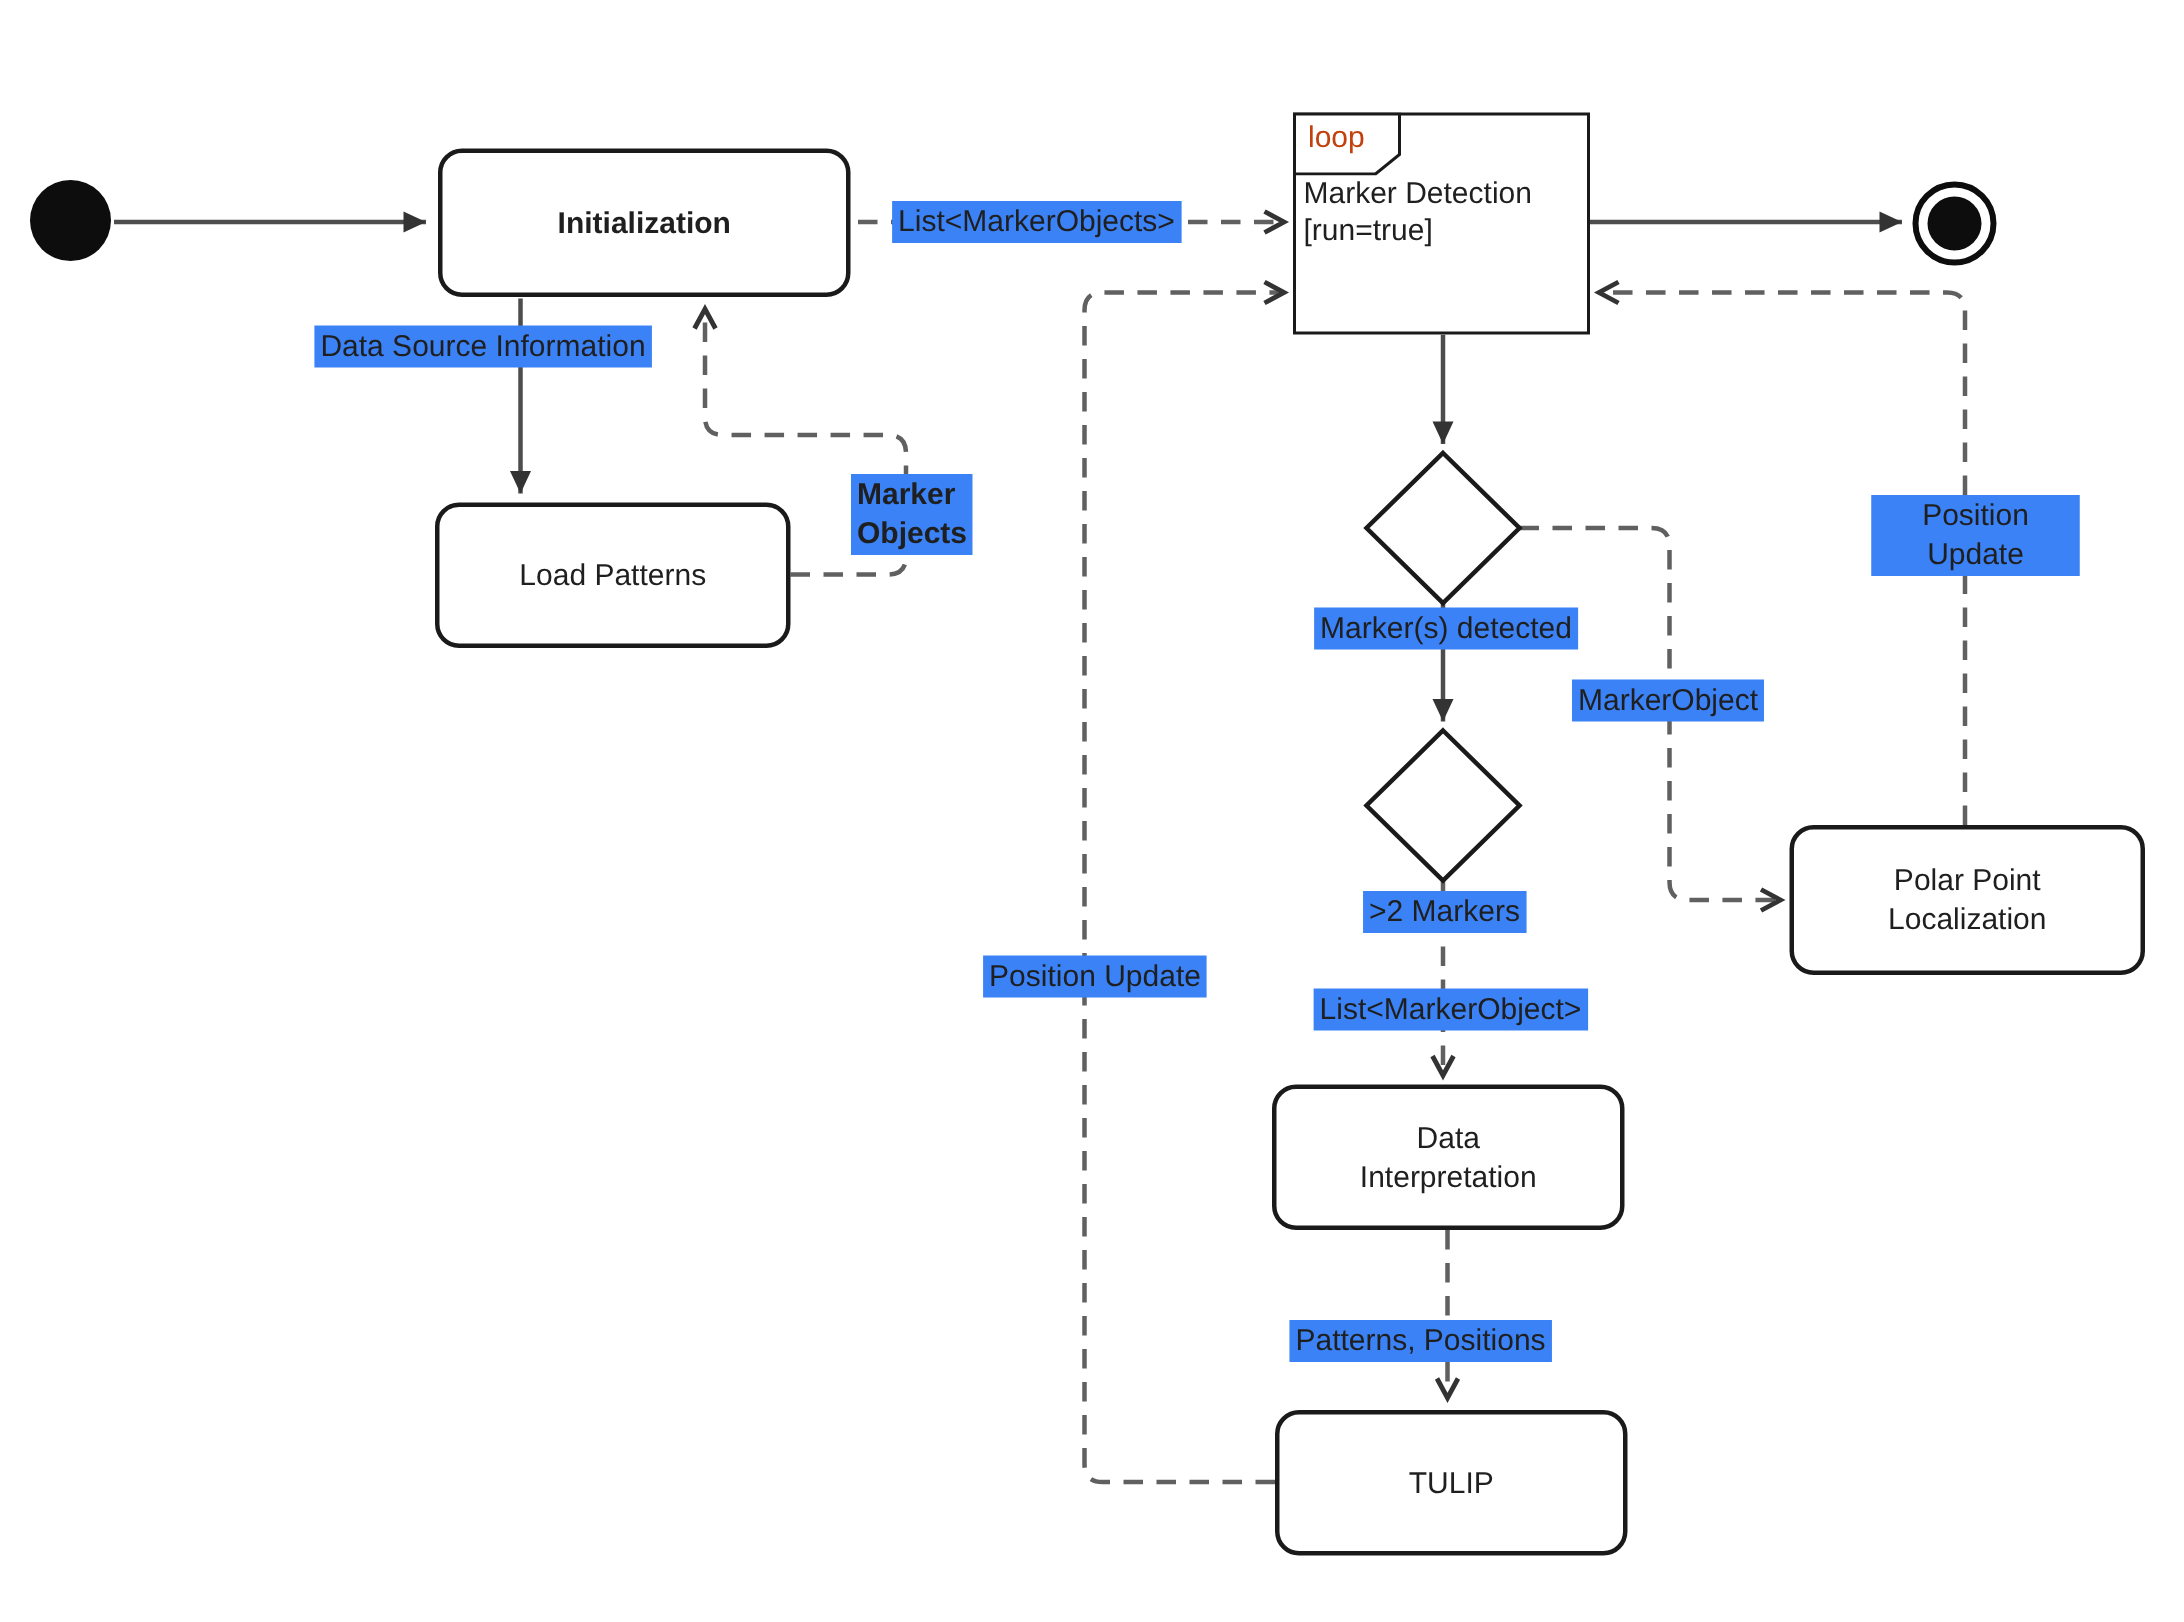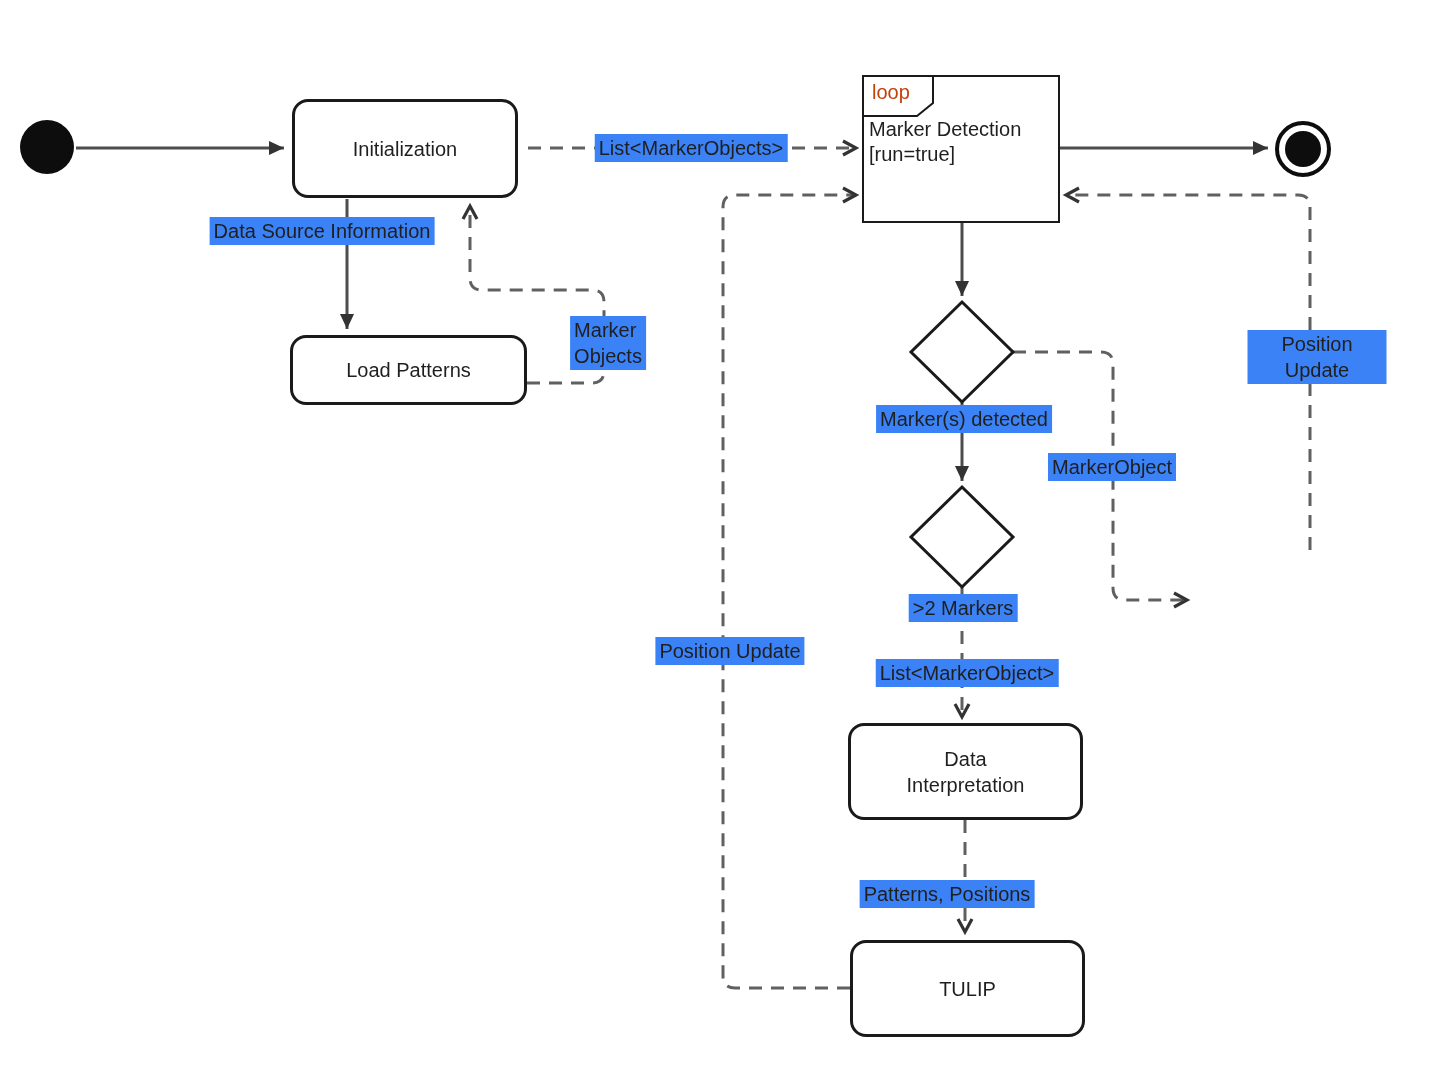--- a/index.html
+++ b/index.html
@@ -73,44 +73,46 @@
 
     <polygon points="962,302 1013,352 962,402 911,352" fill="#ffffff" stroke="#1a1a1a" stroke-width="3"></polygon>
     <polygon points="962,487 1013,537 962,587 911,537" fill="#ffffff" stroke="#1a1a1a" stroke-width="3"></polygon>
   </svg>
 
   <div class="state-initial"></div>
   <div class="state-final-outer">
     <div class="state-final-inner"></div>
   </div>
 
-  <div class="node" style="left:292px;top:99px;width:226px;height:99px;">Initialization</div>
+  <div class="node" style="left:292px;top:99px;width:275px;height:99px;font-weight:bold;">Initialization</div>
 
-  <div class="node" style="left:290px;top:335px;width:237px;height:70px;">Load Patterns</div>
+  <div class="node" style="left:290px;top:335px;width:237px;height:97px;">Load Patterns</div>
 
   <div class="md-box">
     <svg class="md-tab" viewBox="0 0 74 42" xmlns="http://www.w3.org/2000/svg">
       <path d="M1,1 H71 V28 L55,41 H1 Z" fill="#ffffff" stroke="#1a1a1a" stroke-width="2"></path>
     </svg>
     <div class="md-tab-text">loop</div>
     <div class="md-text">
       <div>Marker Detection</div>
       <div>[run=true]</div>
     </div>
   </div>
 
   <div class="node" style="left:848px;top:723px;width:235px;height:97px;">Data
 Interpretation</div>
 
   <div class="node" style="left:850px;top:940px;width:235px;height:97px;">TULIP</div>
 
+  <div class="node" style="left:1193px;top:550px;width:237px;height:100px;">Polar Point
+Localization</div>
 
   <div class="lbl" style="left:322px;top:231px;">Data Source Information</div>
 
-  <div class="lbl" style="left:608px;top:343px;text-align:left;">Marker
+  <div class="lbl" style="left:608px;top:343px;text-align:left;font-weight:bold;">Marker
 Objects</div>
 
   <div class="lbl" style="left:691px;top:148px;">List&lt;MarkerObjects&gt;</div>
 
   <div class="lbl" style="left:964px;top:419px;">Marker(s) detected</div>
 
   <div class="lbl" style="left:1112px;top:467px;">MarkerObject</div>
 
   <div class="lbl" style="left:963px;top:608px;">&gt;2 Markers</div>
 

